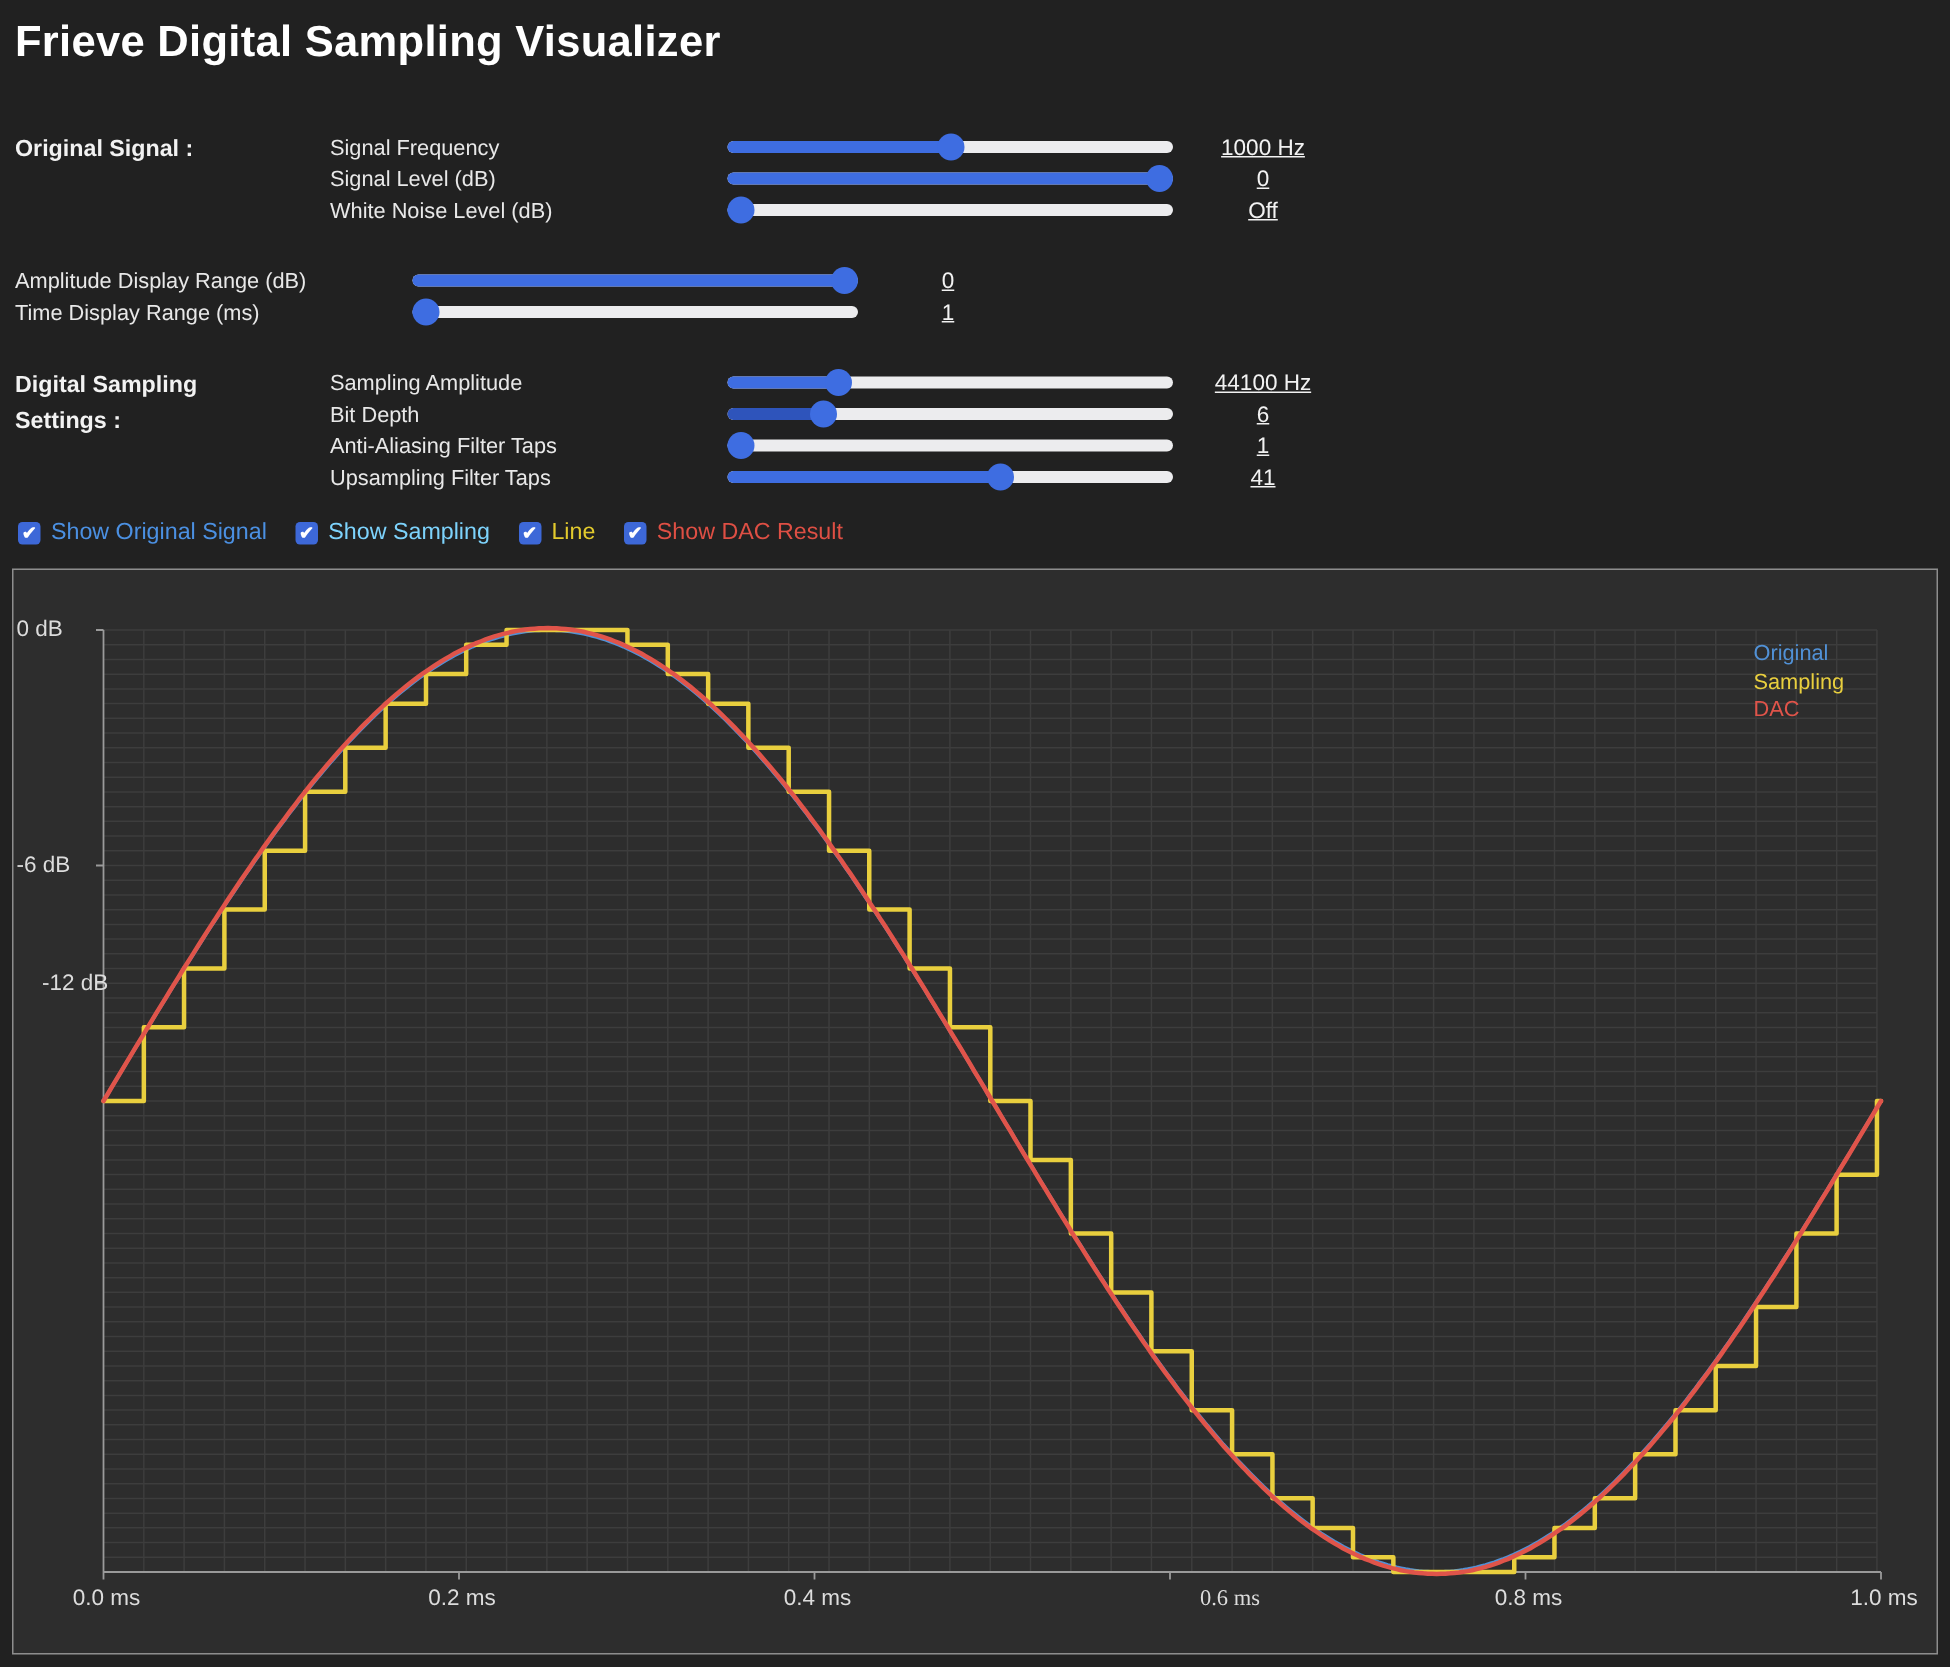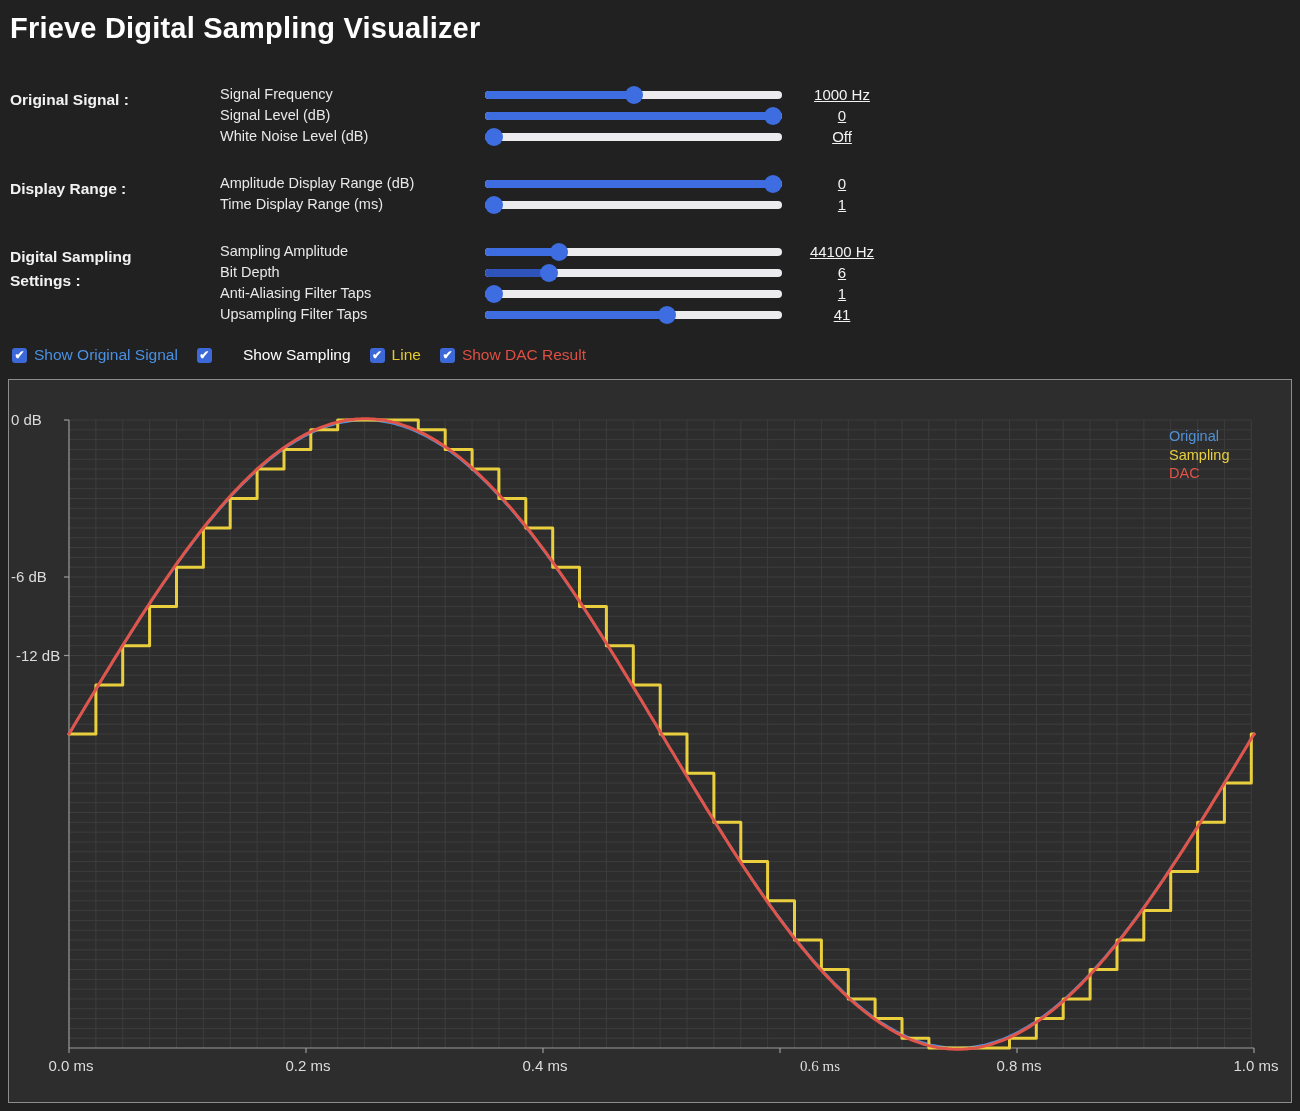--- a/index.html
+++ b/index.html
@@ -10,21 +10,21 @@
   #title { position:absolute; left:10px; top:12px; font-size:29px; font-weight:bold;
            color:#ffffff; letter-spacing:0.2px; }
 
   
   #control-groups { position:absolute; left:0; top:0; width:1300px; }
   .control-group { position:absolute; left:10px; display:flex; }
   .group-label { width:210px; font-size:15.5px; font-weight:bold; color:#f2f2f2;
                  line-height:24px; padding-top:2px; white-space:normal; }
   .group-label .gl-inner { display:inline-block; width:160px; }
   .rows { display:flex; flex-direction:column; }
-  .ctl-row { display:flex; align-items:flex-start; height:21px; }
+  .ctl-row { display:flex; align-items:flex-end; height:21px; }
   .row-label { width:265px; font-size:14.5px; color:#e8e8e8; }
   .slider { position:relative; width:297px; height:18px; cursor:pointer; }
   .track { position:absolute; left:0; top:5px; width:297px; height:8px;
            background:#ececee; border-radius:4px; }
   .fill  { position:absolute; left:0; top:5px; height:8px;
            background:#3e6de1; border-radius:4px; }
   .fill.active { background:#2e54bb; }
   .thumb { position:absolute; top:0; width:18px; height:18px; border-radius:50%;
            background:#3e6de1; }
   .row-value { width:120px; text-align:center; font-size:15px; color:#f2f2f2;text-decoration:underline; }
@@ -80,21 +80,20 @@
             <div class="slider">
               <div class="track"></div>
               <div class="fill" style="width: 9px;"></div>
               <div class="thumb" style="left: 0px;"></div>
             </div>
             <div class="row-value">Off</div>
           </div>
         </div>
       </div>
       <div class="control-group" style="top: 175px;">
-        <div class="group-label"><span class="gl-inner">Display Range :</span></div>
         <div class="rows">
           <div class="ctl-row">
             <div class="row-label">Amplitude Display Range (dB)</div>
             <div class="slider">
               <div class="track"></div>
               <div class="fill" style="width: 288px;"></div>
               <div class="thumb" style="left: 279px;"></div>
             </div>
             <div class="row-value">0</div>
           </div>
@@ -151,21 +150,21 @@
         </div>
       </div>
     </div>
   <div id="checkbox-row">
       <div class="cb-item">
         <div class="cb-box">✔</div>
         <div class="cb-label" style="color: rgb(75, 144, 226); text-align: right;">Show Original Signal</div>
       </div>
       <div class="cb-item">
         <div class="cb-box">✔</div>
-        <div class="cb-label" style="color: #ffffff; margin-left: 24px;">Show Sampling</div>
+        <div class="cb-label" style="color: #7dd3fc;">Show Sampling</div>
       </div>
       <div class="cb-item">
         <div class="cb-box">✔</div>
         <div class="cb-label" style="color: rgb(226, 202, 45);">Line</div>
       </div>
       <div class="cb-item">
         <div class="cb-box">✔</div>
         <div class="cb-label" style="color: rgb(222, 79, 68);">Show DAC Result</div>
       </div>
     </div>
@@ -289,21 +288,21 @@
         <line x1="534" y1="668" x2="534" y2="673" stroke="#9a9a9a" stroke-width="1.2"></line>
         <line x1="771" y1="668" x2="771" y2="673" stroke="#9a9a9a" stroke-width="1.2"></line>
         <line x1="1008" y1="668" x2="1008" y2="673" stroke="#9a9a9a" stroke-width="1.2"></line>
         <line x1="1245" y1="668" x2="1245" y2="673" stroke="#9a9a9a" stroke-width="1.2"></line>
         <polyline points="60.0,354.0 63.0,349.1 65.9,344.1 68.9,339.2 71.8,334.3 74.8,329.4 77.8,324.4 80.7,319.5 83.7,314.6 86.7,309.8 89.6,304.9 92.6,300.0 95.5,295.2 98.5,290.3 101.5,285.5 104.4,280.7 107.4,275.9 110.4,271.1 113.3,266.4 116.3,261.7 119.3,257.0 122.2,252.3 125.2,247.6 128.1,243.0 131.1,238.4 134.1,233.8 137.0,229.3 140.0,224.8 142.9,220.3 145.9,215.9 148.9,211.4 151.8,207.1 154.8,202.7 157.8,198.4 160.7,194.2 163.7,189.9 166.6,185.8 169.6,181.6 172.6,177.5 175.5,173.4 178.5,169.4 181.5,165.5 184.4,161.5 187.4,157.7 190.3,153.8 193.3,150.1 196.3,146.3 199.2,142.7 202.2,139.1 205.2,135.5 208.1,132.0 211.1,128.5 214.1,125.1 217.0,121.8 220.0,118.5 222.9,115.2 225.9,112.1 228.9,108.9 231.8,105.9 234.8,102.9 237.8,100.0 240.7,97.1 243.7,94.3 246.6,91.6 249.6,88.9 252.6,86.3 255.5,83.7 258.5,81.2 261.5,78.8 264.4,76.5 267.4,74.2 270.3,72.0 273.3,69.9 276.3,67.8 279.2,65.8 282.2,63.9 285.1,62.1 288.1,60.3 291.1,58.6 294.0,56.9 297.0,55.4 300.0,53.9 302.9,52.5 305.9,51.1 308.9,49.9 311.8,48.7 314.8,47.6 317.7,46.5 320.7,45.6 323.7,44.7 326.6,43.9 329.6,43.1 332.6,42.5 335.5,41.9 338.5,41.4 341.4,41.0 344.4,40.6 347.4,40.3 350.3,40.2 353.3,40.0 356.3,40.0 359.2,40.0 362.2,40.2 365.1,40.3 368.1,40.6 371.1,41.0 374.0,41.4 377.0,41.9 380.0,42.5 382.9,43.1 385.9,43.9 388.8,44.7 391.8,45.6 394.8,46.5 397.7,47.6 400.7,48.7 403.6,49.9 406.6,51.1 409.6,52.5 412.5,53.9 415.5,55.4 418.5,56.9 421.4,58.6 424.4,60.3 427.4,62.1 430.3,63.9 433.3,65.8 436.2,67.8 439.2,69.9 442.2,72.0 445.1,74.2 448.1,76.5 451.1,78.8 454.0,81.2 457.0,83.7 459.9,86.3 462.9,88.9 465.9,91.6 468.8,94.3 471.8,97.1 474.8,100.0 477.7,102.9 480.7,105.9 483.6,108.9 486.6,112.1 489.6,115.2 492.5,118.5 495.5,121.8 498.4,125.1 501.4,128.5 504.4,132.0 507.3,135.5 510.3,139.1 513.3,142.7 516.2,146.3 519.2,150.1 522.2,153.8 525.1,157.7 528.1,161.5 531.0,165.5 534.0,169.4 537.0,173.4 539.9,177.5 542.9,181.6 545.8,185.8 548.8,189.9 551.8,194.2 554.7,198.4 557.7,202.7 560.7,207.1 563.6,211.4 566.6,215.9 569.5,220.3 572.5,224.8 575.5,229.3 578.4,233.8 581.4,238.4 584.4,243.0 587.3,247.6 590.3,252.3 593.3,257.0 596.2,261.7 599.2,266.4 602.1,271.1 605.1,275.9 608.1,280.7 611.0,285.5 614.0,290.3 616.9,295.2 619.9,300.0 622.9,304.9 625.8,309.8 628.8,314.6 631.8,319.5 634.7,324.4 637.7,329.4 640.6,334.3 643.6,339.2 646.6,344.1 649.5,349.1 652.5,354.0 655.5,358.9 658.4,363.9 661.4,368.8 664.4,373.7 667.3,378.6 670.3,383.6 673.2,388.5 676.2,393.4 679.2,398.2 682.1,403.1 685.1,408.0 688.1,412.8 691.0,417.7 694.0,422.5 696.9,427.3 699.9,432.1 702.9,436.9 705.8,441.6 708.8,446.3 711.8,451.0 714.7,455.7 717.7,460.4 720.6,465.0 723.6,469.6 726.6,474.2 729.5,478.7 732.5,483.2 735.4,487.7 738.4,492.1 741.4,496.6 744.3,500.9 747.3,505.3 750.3,509.6 753.2,513.8 756.2,518.1 759.1,522.2 762.1,526.4 765.1,530.5 768.0,534.6 771.0,538.6 774.0,542.5 776.9,546.5 779.9,550.3 782.9,554.2 785.8,557.9 788.8,561.7 791.7,565.3 794.7,568.9 797.7,572.5 800.6,576.0 803.6,579.5 806.5,582.9 809.5,586.2 812.5,589.5 815.4,592.8 818.4,595.9 821.4,599.1 824.3,602.1 827.3,605.1 830.3,608.0 833.2,610.9 836.2,613.7 839.1,616.4 842.1,619.1 845.1,621.7 848.0,624.3 851.0,626.8 854.0,629.2 856.9,631.5 859.9,633.8 862.8,636.0 865.8,638.1 868.8,640.2 871.7,642.2 874.7,644.1 877.6,645.9 880.6,647.7 883.6,649.4 886.5,651.1 889.5,652.6 892.5,654.1 895.4,655.5 898.4,656.9 901.3,658.1 904.3,659.3 907.3,660.4 910.2,661.5 913.2,662.4 916.2,663.3 919.1,664.1 922.1,664.9 925.0,665.5 928.0,666.1 931.0,666.6 933.9,667.0 936.9,667.4 939.9,667.7 942.8,667.8 945.8,668.0 948.8,668.0 951.7,668.0 954.7,667.8 957.6,667.7 960.6,667.4 963.6,667.0 966.5,666.6 969.5,666.1 972.5,665.5 975.4,664.9 978.4,664.1 981.3,663.3 984.3,662.4 987.3,661.5 990.2,660.4 993.2,659.3 996.2,658.1 999.1,656.9 1002.1,655.5 1005.0,654.1 1008.0,652.6 1011.0,651.1 1013.9,649.4 1016.9,647.7 1019.9,645.9 1022.8,644.1 1025.8,642.2 1028.7,640.2 1031.7,638.1 1034.7,636.0 1037.6,633.8 1040.6,631.5 1043.5,629.2 1046.5,626.8 1049.5,624.3 1052.4,621.7 1055.4,619.1 1058.4,616.4 1061.3,613.7 1064.3,610.9 1067.3,608.0 1070.2,605.1 1073.2,602.1 1076.1,599.1 1079.1,595.9 1082.1,592.8 1085.0,589.5 1088.0,586.2 1091.0,582.9 1093.9,579.5 1096.9,576.0 1099.8,572.5 1102.8,568.9 1105.8,565.3 1108.7,561.7 1111.7,557.9 1114.7,554.2 1117.6,550.3 1120.6,546.5 1123.5,542.5 1126.5,538.6 1129.5,534.6 1132.4,530.5 1135.4,526.4 1138.4,522.2 1141.3,518.1 1144.3,513.8 1147.2,509.6 1150.2,505.3 1153.2,500.9 1156.1,496.6 1159.1,492.1 1162.0,487.7 1165.0,483.2 1168.0,478.7 1170.9,474.2 1173.9,469.6 1176.9,465.0 1179.8,460.4 1182.8,455.7 1185.8,451.0 1188.7,446.3 1191.7,441.6 1194.6,436.9 1197.6,432.1 1200.6,427.3 1203.5,422.5 1206.5,417.7 1209.5,412.8 1212.4,408.0 1215.4,403.1 1218.3,398.2 1221.3,393.4 1224.3,388.5 1227.2,383.6 1230.2,378.6 1233.2,373.7 1236.1,368.8 1239.1,363.9 1242.0,358.9 1245.0,354.0" fill="none" stroke="#5191d6" stroke-width="2.5" stroke-linejoin="round" stroke-linecap="round"></polyline>
         <polyline points="60.0,354.0 86.9,354.0 86.9,304.9 113.7,304.9 113.7,265.7 140.6,265.7 140.6,226.4 167.5,226.4 167.5,187.2 194.4,187.2 194.4,147.9 221.2,147.9 221.2,118.5 248.1,118.5 248.1,89.1 275.0,89.1 275.0,69.4 301.8,69.4 301.8,49.8 328.7,49.8 328.7,40.0 355.6,40.0 355.6,40.0 382.4,40.0 382.4,40.0 409.3,40.0 409.3,49.8 436.2,49.8 436.2,69.4 463.1,69.4 463.1,89.1 489.9,89.1 489.9,118.5 516.8,118.5 516.8,147.9 543.7,147.9 543.7,187.2 570.5,187.2 570.5,226.4 597.4,226.4 597.4,265.7 624.3,265.7 624.3,304.9 651.2,304.9 651.2,354.0 678.0,354.0 678.0,393.3 704.9,393.3 704.9,442.3 731.8,442.3 731.8,481.6 758.6,481.6 758.6,520.8 785.5,520.8 785.5,560.1 812.4,560.1 812.4,589.5 839.3,589.5 839.3,618.9 866.1,618.9 866.1,638.6 893.0,638.6 893.0,658.2 919.9,658.2 919.9,668.0 946.7,668.0 946.7,668.0 973.6,668.0 973.6,668.0 1000.5,668.0 1000.5,658.2 1027.3,658.2 1027.3,638.6 1054.2,638.6 1054.2,618.9 1081.1,618.9 1081.1,589.5 1108.0,589.5 1108.0,560.1 1134.8,560.1 1134.8,530.6 1161.7,530.6 1161.7,491.4 1188.6,491.4 1188.6,442.3 1215.4,442.3 1215.4,403.1 1242.3,403.1 1242.3,354.0 1245.0,354.0" fill="none" stroke="#e9cf3e" stroke-width="3" stroke-linejoin="round" stroke-linecap="round"></polyline>
         <polyline points="60.0,354.0 63.0,349.0 65.9,344.1 68.9,339.1 71.8,334.2 74.8,329.3 77.8,324.3 80.7,319.4 83.7,314.5 86.7,309.6 89.6,304.7 92.6,299.8 95.5,294.9 98.5,290.1 101.5,285.2 104.4,280.4 107.4,275.6 110.4,270.8 113.3,266.0 116.3,261.3 119.3,256.6 122.2,251.9 125.2,247.2 128.1,242.6 131.1,237.9 134.1,233.4 137.0,228.8 140.0,224.3 142.9,219.8 145.9,215.3 148.9,210.9 151.8,206.5 154.8,202.1 157.8,197.8 160.7,193.5 163.7,189.3 166.6,185.1 169.6,180.9 172.6,176.8 175.5,172.7 178.5,168.7 181.5,164.7 184.4,160.8 187.4,156.9 190.3,153.0 193.3,149.3 196.3,145.5 199.2,141.8 202.2,138.2 205.2,134.6 208.1,131.1 211.1,127.6 214.1,124.2 217.0,120.8 220.0,117.5 222.9,114.3 225.9,111.1 228.9,108.0 231.8,104.9 234.8,101.9 237.8,99.0 240.7,96.1 243.7,93.3 246.6,90.5 249.6,87.8 252.6,85.2 255.5,82.6 258.5,80.2 261.5,77.7 264.4,75.4 267.4,73.1 270.3,70.9 273.3,68.7 276.3,66.7 279.2,64.7 282.2,62.7 285.1,60.9 288.1,59.1 291.1,57.4 294.0,55.7 297.0,54.2 300.0,52.7 302.9,51.3 305.9,49.9 308.9,48.6 311.8,47.5 314.8,46.3 317.7,45.3 320.7,44.3 323.7,43.4 326.6,42.6 329.6,41.9 332.6,41.2 335.5,40.6 338.5,40.1 341.4,39.7 344.4,39.4 347.4,39.1 350.3,38.9 353.3,38.8 356.3,38.7 359.2,38.8 362.2,38.9 365.1,39.1 368.1,39.4 371.1,39.7 374.0,40.1 377.0,40.6 380.0,41.2 382.9,41.9 385.9,42.6 388.8,43.4 391.8,44.3 394.8,45.3 397.7,46.3 400.7,47.5 403.6,48.6 406.6,49.9 409.6,51.3 412.5,52.7 415.5,54.2 418.5,55.7 421.4,57.4 424.4,59.1 427.4,60.9 430.3,62.7 433.3,64.7 436.2,66.7 439.2,68.7 442.2,70.9 445.1,73.1 448.1,75.4 451.1,77.7 454.0,80.2 457.0,82.6 459.9,85.2 462.9,87.8 465.9,90.5 468.8,93.3 471.8,96.1 474.8,99.0 477.7,101.9 480.7,104.9 483.6,108.0 486.6,111.1 489.6,114.3 492.5,117.5 495.5,120.8 498.4,124.2 501.4,127.6 504.4,131.1 507.3,134.6 510.3,138.2 513.3,141.8 516.2,145.5 519.2,149.3 522.2,153.0 525.1,156.9 528.1,160.8 531.0,164.7 534.0,168.7 537.0,172.7 539.9,176.8 542.9,180.9 545.8,185.1 548.8,189.3 551.8,193.5 554.7,197.8 557.7,202.1 560.7,206.5 563.6,210.9 566.6,215.3 569.5,219.8 572.5,224.3 575.5,228.8 578.4,233.4 581.4,237.9 584.4,242.6 587.3,247.2 590.3,251.9 593.3,256.6 596.2,261.3 599.2,266.0 602.1,270.8 605.1,275.6 608.1,280.4 611.0,285.2 614.0,290.1 616.9,294.9 619.9,299.8 622.9,304.7 625.8,309.6 628.8,314.5 631.8,319.4 634.7,324.3 637.7,329.3 640.6,334.2 643.6,339.1 646.6,344.1 649.5,349.0 652.5,354.0 655.5,359.0 658.4,363.9 661.4,368.9 664.4,373.8 667.3,378.7 670.3,383.7 673.2,388.6 676.2,393.5 679.2,398.4 682.1,403.3 685.1,408.2 688.1,413.1 691.0,417.9 694.0,422.8 696.9,427.6 699.9,432.4 702.9,437.2 705.8,442.0 708.8,446.7 711.8,451.4 714.7,456.1 717.7,460.8 720.6,465.4 723.6,470.1 726.6,474.6 729.5,479.2 732.5,483.7 735.4,488.2 738.4,492.7 741.4,497.1 744.3,501.5 747.3,505.9 750.3,510.2 753.2,514.5 756.2,518.7 759.1,522.9 762.1,527.1 765.1,531.2 768.0,535.3 771.0,539.3 774.0,543.3 776.9,547.2 779.9,551.1 782.9,555.0 785.8,558.7 788.8,562.5 791.7,566.2 794.7,569.8 797.7,573.4 800.6,576.9 803.6,580.4 806.5,583.8 809.5,587.2 812.5,590.5 815.4,593.7 818.4,596.9 821.4,600.0 824.3,603.1 827.3,606.1 830.3,609.0 833.2,611.9 836.2,614.7 839.1,617.5 842.1,620.2 845.1,622.8 848.0,625.4 851.0,627.8 854.0,630.3 856.9,632.6 859.9,634.9 862.8,637.1 865.8,639.3 868.8,641.3 871.7,643.3 874.7,645.3 877.6,647.1 880.6,648.9 883.6,650.6 886.5,652.3 889.5,653.8 892.5,655.3 895.4,656.7 898.4,658.1 901.3,659.4 904.3,660.5 907.3,661.7 910.2,662.7 913.2,663.7 916.2,664.6 919.1,665.4 922.1,666.1 925.0,666.8 928.0,667.4 931.0,667.9 933.9,668.3 936.9,668.6 939.9,668.9 942.8,669.1 945.8,669.2 948.8,669.3 951.7,669.2 954.7,669.1 957.6,668.9 960.6,668.6 963.6,668.3 966.5,667.9 969.5,667.4 972.5,666.8 975.4,666.1 978.4,665.4 981.3,664.6 984.3,663.7 987.3,662.7 990.2,661.7 993.2,660.5 996.2,659.4 999.1,658.1 1002.1,656.7 1005.0,655.3 1008.0,653.8 1011.0,652.3 1013.9,650.6 1016.9,648.9 1019.9,647.1 1022.8,645.3 1025.8,643.3 1028.7,641.3 1031.7,639.3 1034.7,637.1 1037.6,634.9 1040.6,632.6 1043.5,630.3 1046.5,627.8 1049.5,625.4 1052.4,622.8 1055.4,620.2 1058.4,617.5 1061.3,614.7 1064.3,611.9 1067.3,609.0 1070.2,606.1 1073.2,603.1 1076.1,600.0 1079.1,596.9 1082.1,593.7 1085.0,590.5 1088.0,587.2 1091.0,583.8 1093.9,580.4 1096.9,576.9 1099.8,573.4 1102.8,569.8 1105.8,566.2 1108.7,562.5 1111.7,558.7 1114.7,555.0 1117.6,551.1 1120.6,547.2 1123.5,543.3 1126.5,539.3 1129.5,535.3 1132.4,531.2 1135.4,527.1 1138.4,522.9 1141.3,518.7 1144.3,514.5 1147.2,510.2 1150.2,505.9 1153.2,501.5 1156.1,497.1 1159.1,492.7 1162.0,488.2 1165.0,483.7 1168.0,479.2 1170.9,474.6 1173.9,470.1 1176.9,465.4 1179.8,460.8 1182.8,456.1 1185.8,451.4 1188.7,446.7 1191.7,442.0 1194.6,437.2 1197.6,432.4 1200.6,427.6 1203.5,422.8 1206.5,417.9 1209.5,413.1 1212.4,408.2 1215.4,403.3 1218.3,398.4 1221.3,393.5 1224.3,388.6 1227.2,383.7 1230.2,378.7 1233.2,373.8 1236.1,368.9 1239.1,363.9 1242.0,359.0 1245.0,354.0" fill="none" stroke="#e0544a" stroke-width="3" stroke-linejoin="round" stroke-linecap="round"></polyline>
       </svg>
       <div class="ytick-label" style="left: 2px; top: 31px;">0 dB</div>
       <div class="ytick-label" style="left: 2px; top: 188px;">-6 dB</div>
-      <div class="ytick-label" style="left: 7px; top: 266.5px;">-12 dB</div>
+      <div class="ytick-label" style="left: 19px; top: 266.5px;">-12 dB</div>
       <div class="xtick-label" style="left: 27px; top: 677px;">0.0 ms</div>
       <div class="xtick-label" style="left: 264px; top: 677px;">0.2 ms</div>
       <div class="xtick-label" style="left: 501px; top: 677px;">0.4 ms</div>
       <div class="xtick-label" style="left: 776px; top: 677px; font-family: Liberation Serif, serif;">0.6 ms</div>
       <div class="xtick-label" style="left: 975px; top: 677px;">0.8 ms</div>
       <div class="xtick-label" style="left: 1212px; top: 677px;">1.0 ms</div>
       <div id="legend">
         <div class="legend-entry" style="color: rgb(81, 145, 214);">Original</div>
         <div class="legend-entry" style="color: rgb(233, 207, 62);">Sampling</div>
         <div class="legend-entry" style="color: rgb(224, 84, 74);">DAC</div>

